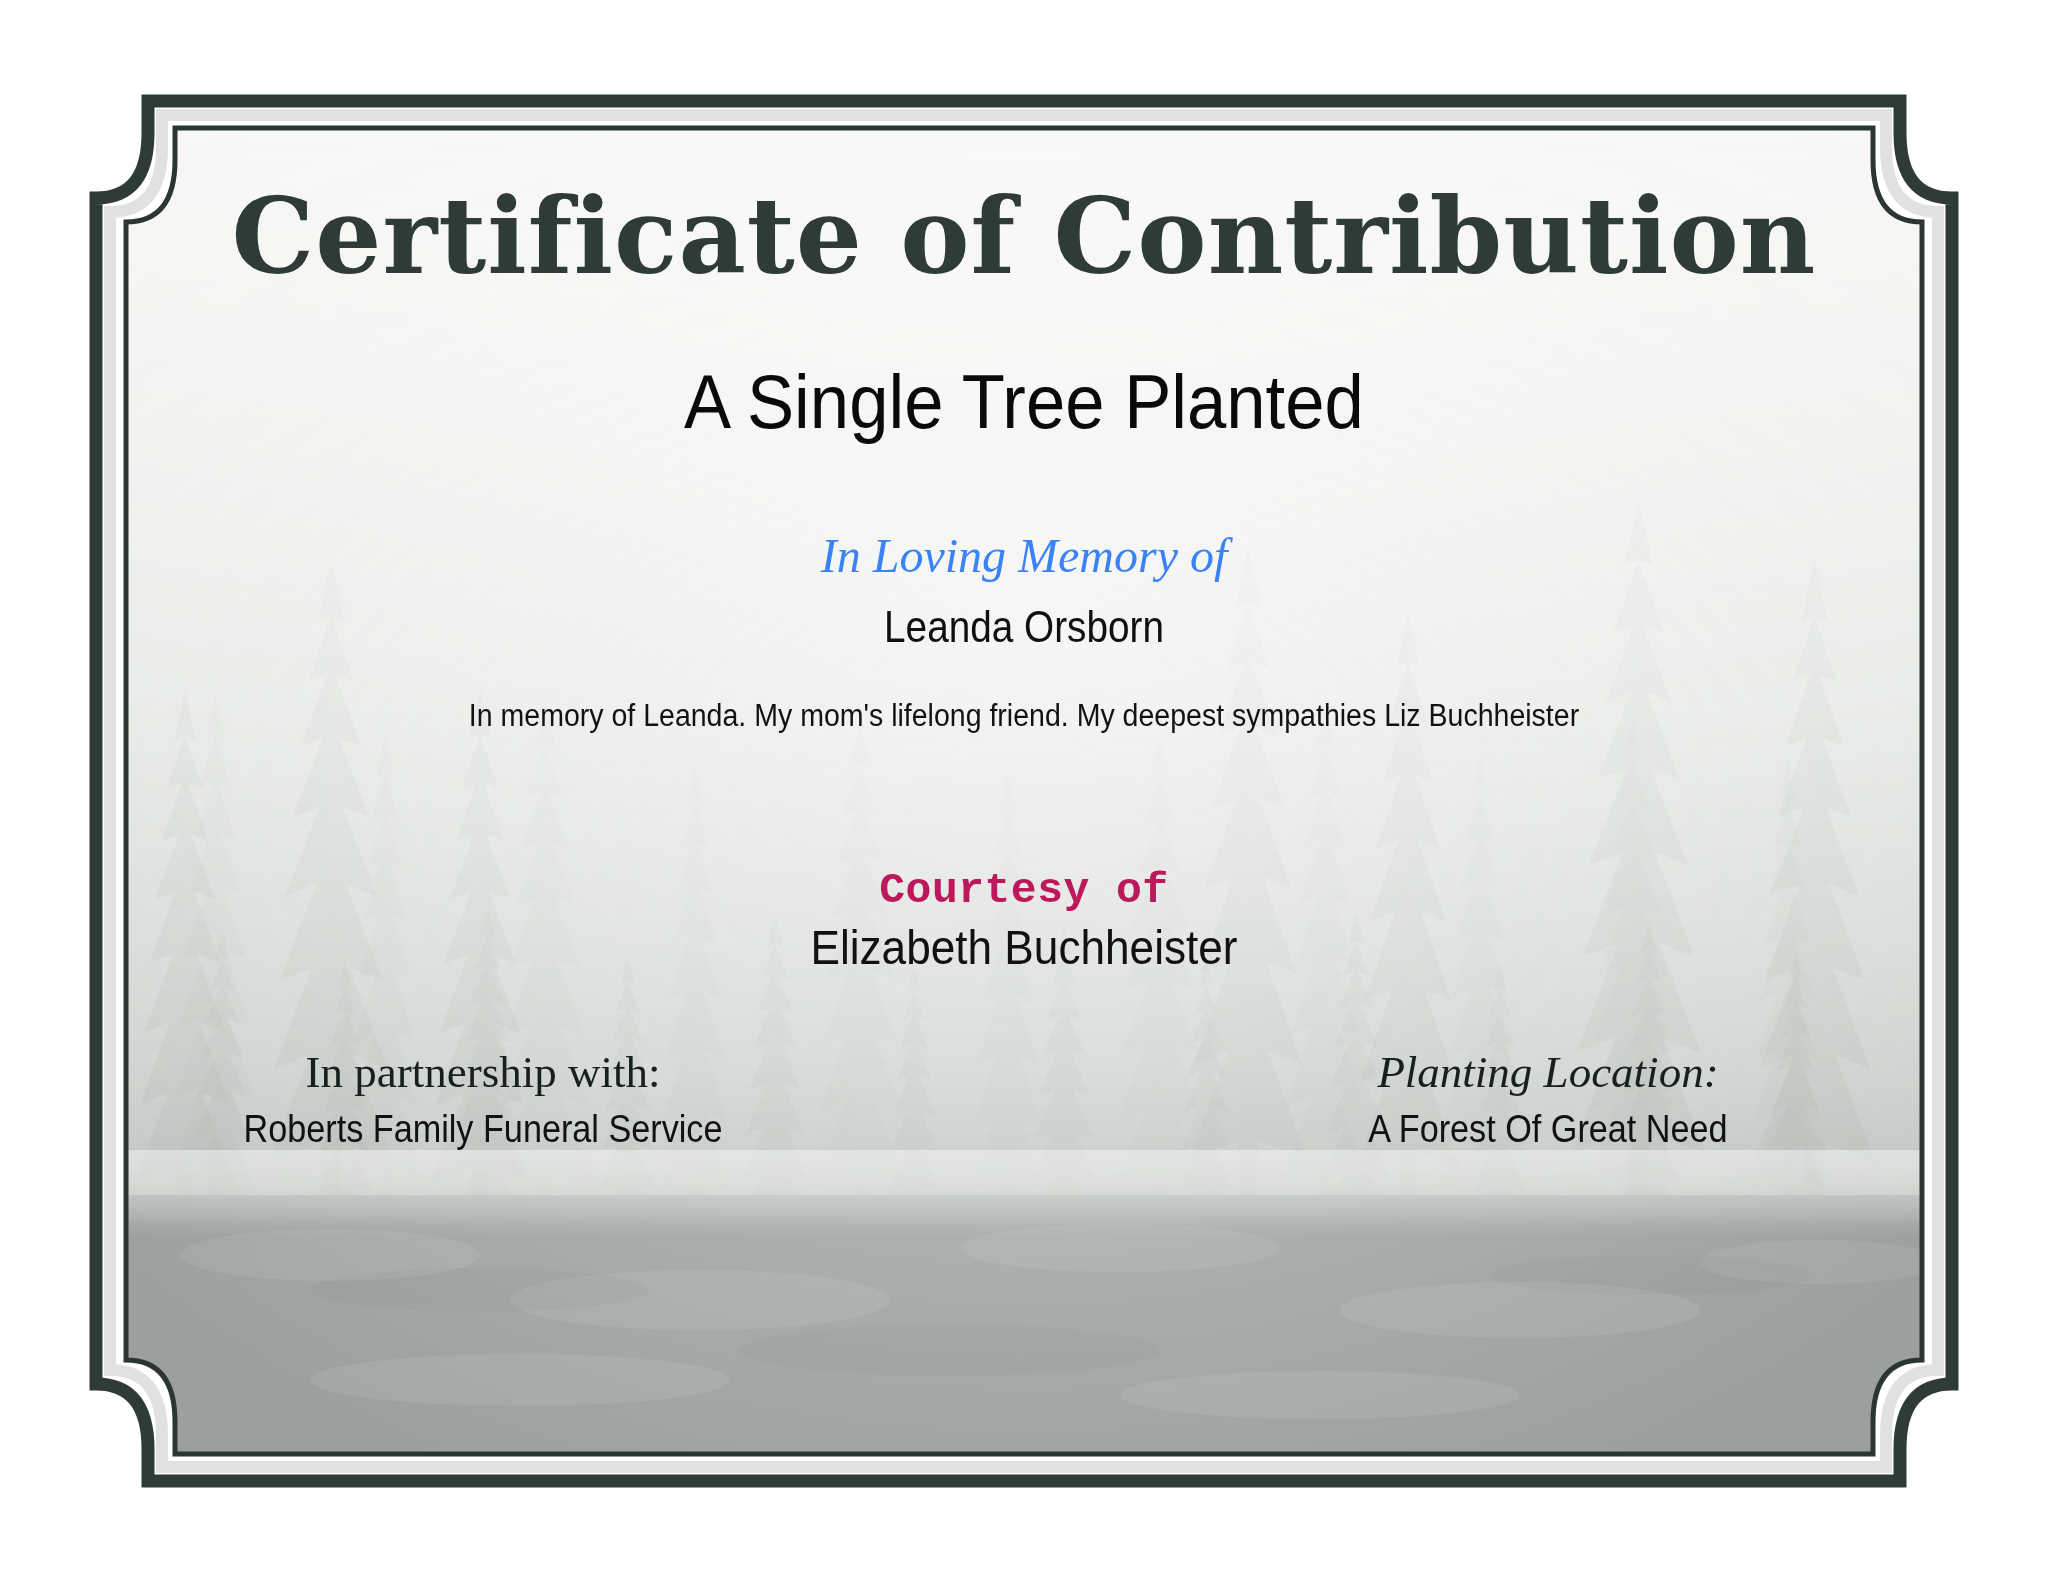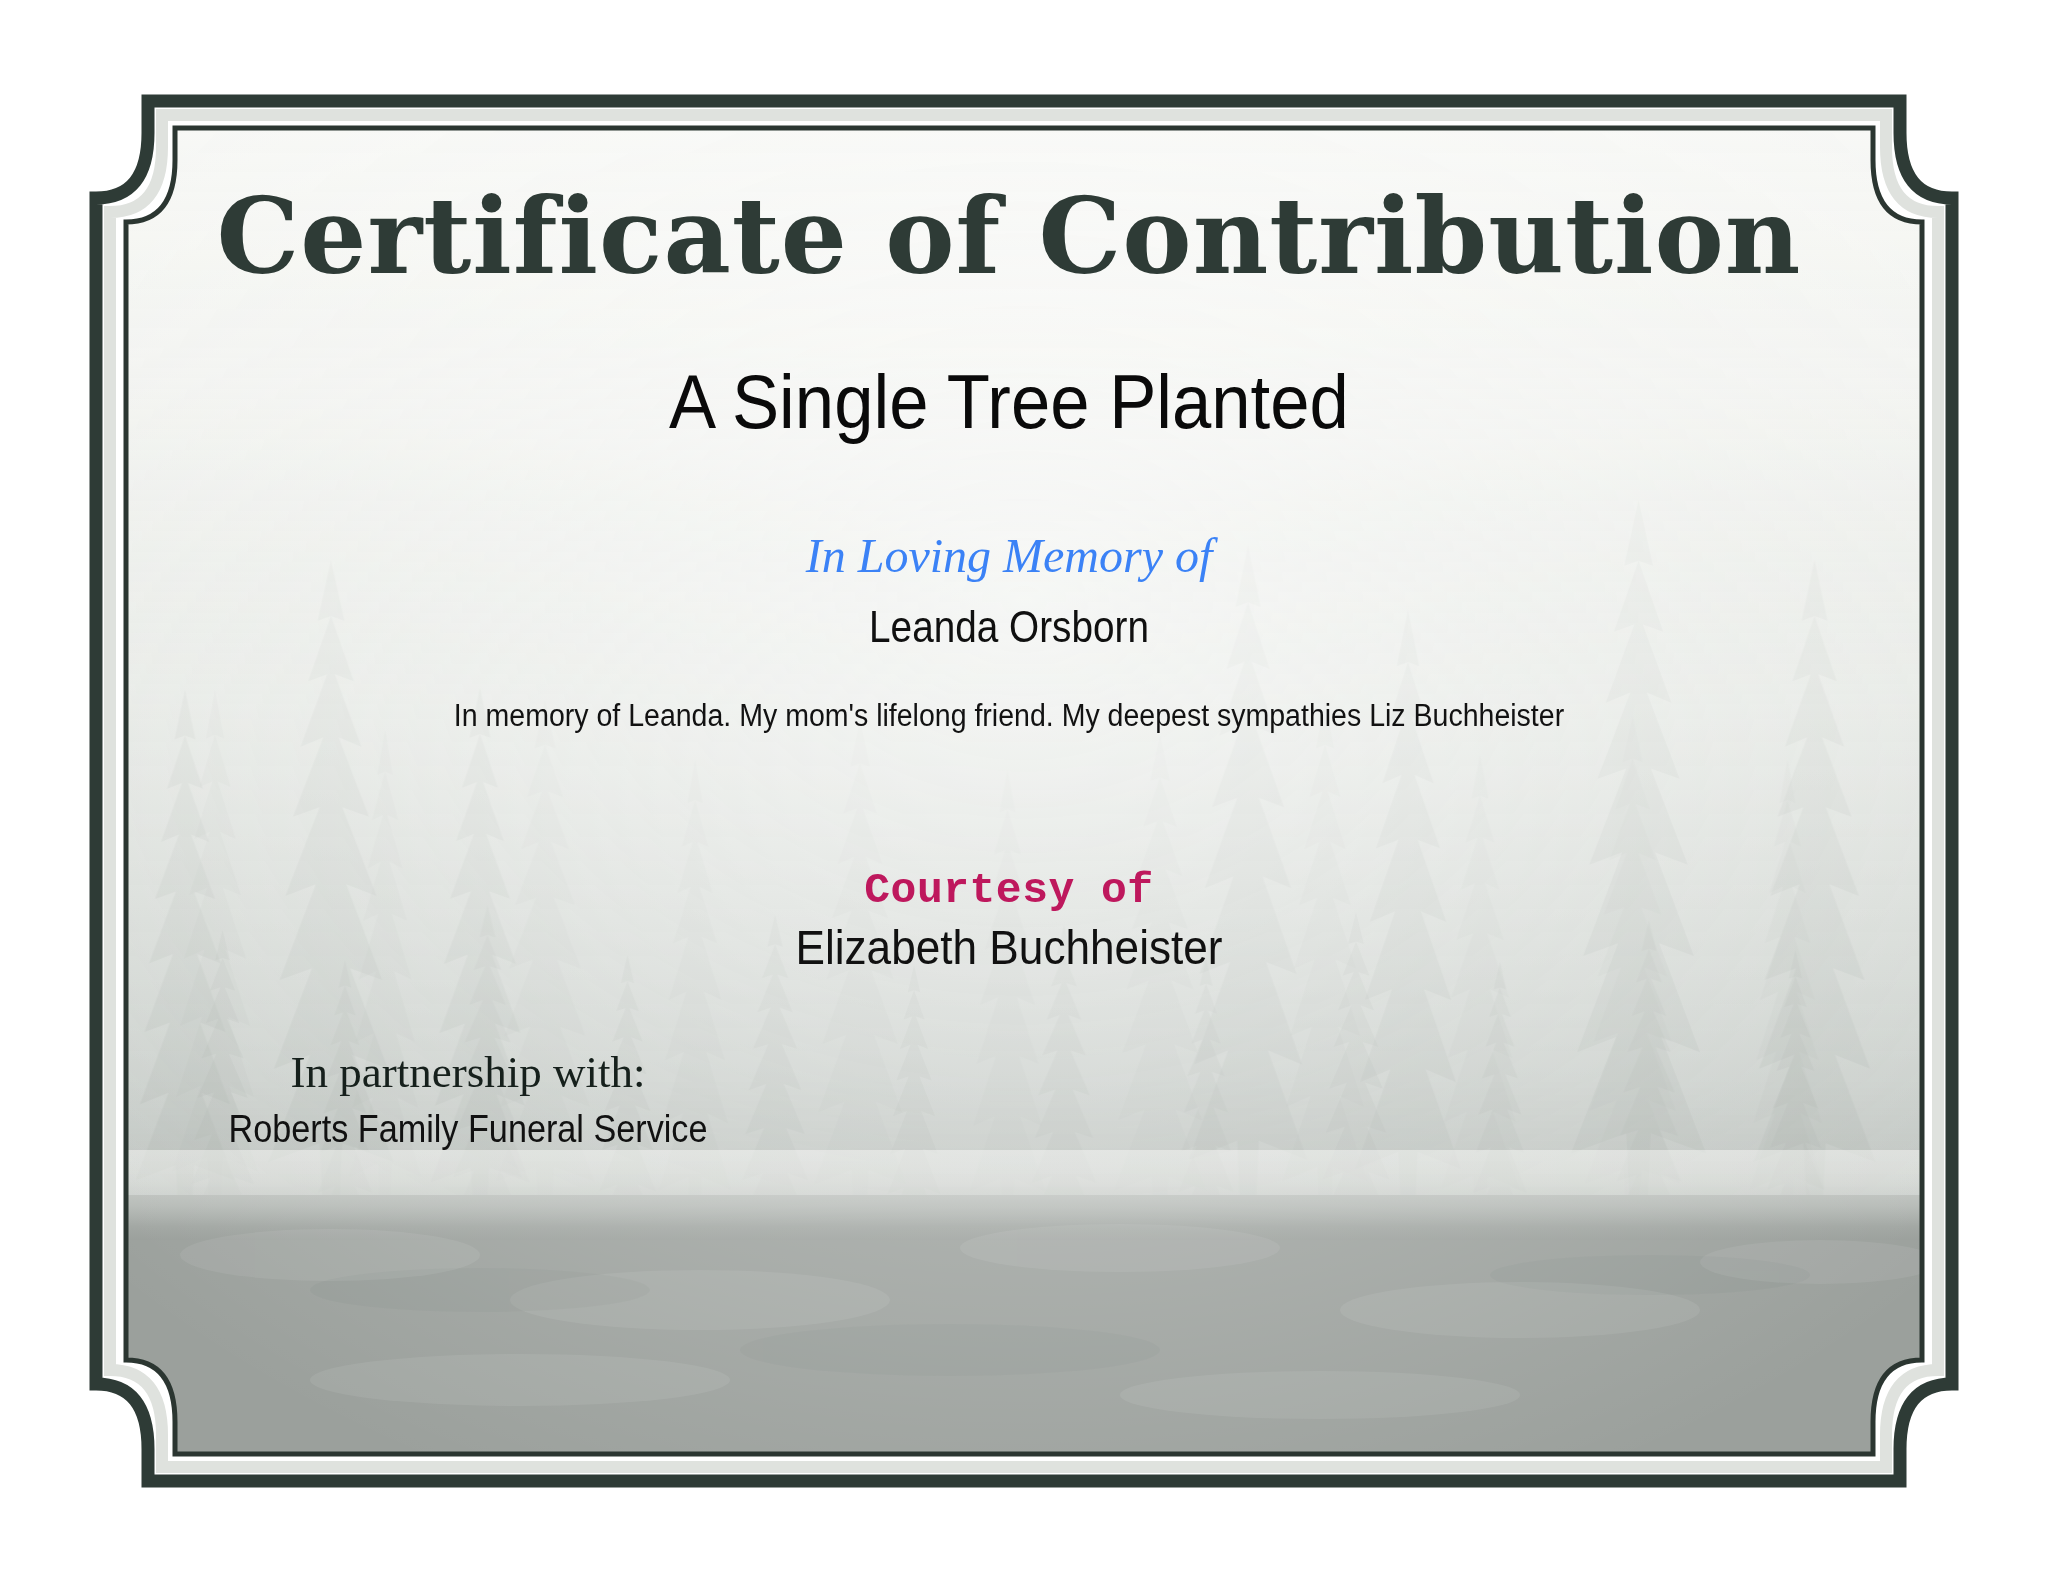--- a/index.html
+++ b/index.html
@@ -36,21 +36,21 @@
     z-index: 5;
   }
   #photo {
     width: 100%;
     height: 100%;
   }
 
   
   #content {
     position: absolute;
-    left: 103px;
+    left: 118px;
     top: 96px;
     width: 1812px;
     height: 1202px;
     z-index: 30;
   }
 
   .t { position: absolute; width: 100%; text-align: center; white-space: nowrap; }
 
   #title-cert {
     top: 86px;
@@ -331,15 +331,19 @@
 
     <div class="t" id="courtesy-label">Courtesy of</div>
 
     <div class="t" id="courtesy-name">Elizabeth Buchheister</div>
 
     <div class="footblock" id="partner-block">
       <span class="foot-label" id="partner-label">In partnership with:</span>
       <span class="foot-value" id="partner-value">Roberts Family Funeral Service</span>
     </div>
 
+    <div class="footblock" id="location-block">
+      <span class="foot-label" id="location-label">Planting Location:</span>
+      <span class="foot-value" id="location-value">A Forest Of Great Need</span>
+    </div>
 
   </div>
 </div>
 
 </body></html>

